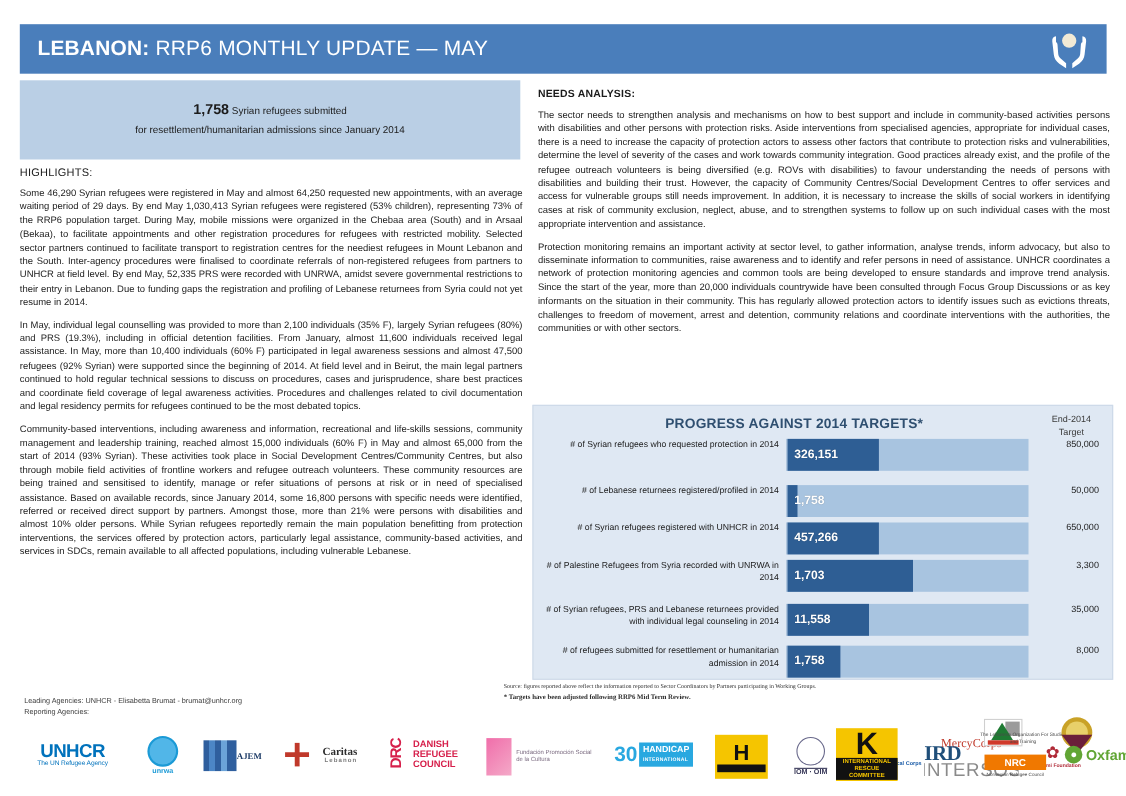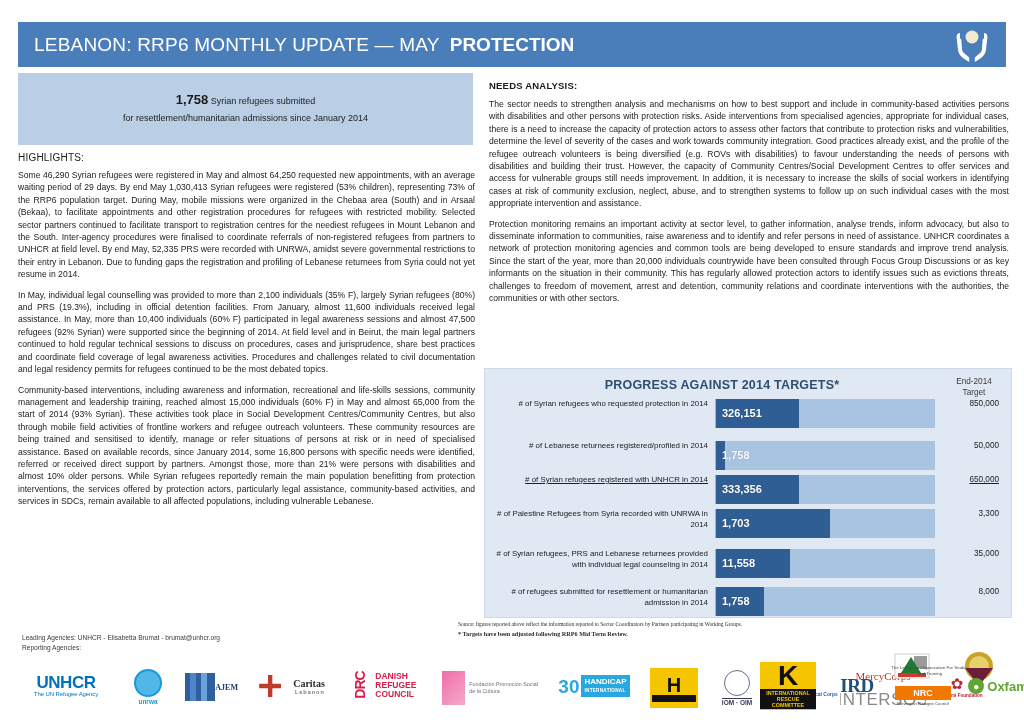--- a/index.html
+++ b/index.html
@@ -26,21 +26,21 @@
     align-items: center;
   }
   .header-title {
     color: #ffffff;
     font-size: 19px;
     letter-spacing: .2px;
     padding-left: 16px;
     white-space: nowrap;
     font-weight: 400;
   }
-  .header-title b { font-weight: 400; }
+  .header-title b { font-weight: 700; }
   .header-sector {
     color: #ffffff;
     font-weight: 700;
     font-size: 19px;
     position: absolute;
     left: 0; right: 0;
     text-align: center;
     pointer-events: none;
   }
   .header-logo {
@@ -282,21 +282,20 @@
   .lg-tree { left:880px; top:-6px; width:36px; height:28px; }
   .lg-shield { left:940px; top:-8px; width:50px; height:38px;}
 </style>
 </head>
 <body>
 
 <div class="page">
 
   <div class="header">
     <div class="header-title"><b>LEBANON:</b><span> RRP6 MONTHLY UPDATE — MAY</span></div>
-    <div class="header-sector">PROTECTION</div>
     <div class="header-logo">
       <svg viewBox="0 0 40 38" width="40" height="38">
         <circle cx="20" cy="11" r="6.5" fill="#f2ead5"></circle>
         <path d="M8 7 c-2.4 0 -3.6 2 -3.4 4.6 l1.4 12 c.3 3.4 2.2 6.4 5 8.3 l6.2 4.2 v-4.6 l-5.2 -4.6 c-1.2 -1 -1.9 -2.4 -2 -4 l-.6 -8 c-.1 -1.2 -.4 -2.2 -1.4 -2.4 z" fill="#ffffff"></path>
         <path d="M32 7 c2.4 0 3.6 2 3.4 4.6 l-1.4 12 c-.3 3.4 -2.2 6.4 -5 8.3 l-6.2 4.2 v-4.6 l5.2 -4.6 c1.2 -1 1.9 -2.4 2 -4 l.6 -8 c.1 -1.2 .4 -2.2 1.4 -2.4 z" fill="#ffffff"></path>
       </svg>
     </div>
   </div>
 
   <div class="keyfact">
@@ -336,25 +335,25 @@
           <div class="row-target">850,000</div>
         </div>
         <div class="chart-row" style="height: 34px;">
           <div class="row-label"># of Lebanese returnees registered/profiled in 2014</div>
           <div class="row-track" style="background: rgb(168, 196, 224);">
             <div class="row-fill" style="width: 4%; background: rgb(46, 94, 148);"></div>
             <div class="row-value">1,758</div>
           </div>
           <div class="row-target">50,000</div>
         </div>
-        <div class="chart-row" style="height: 34px; text-decoration: underline;">
+        <div class="chart-row" style="height: 34px;">
           <div class="row-label"># of Syrian refugees registered with UNHCR in 2014</div>
           <div class="row-track" style="background: rgb(168, 196, 224);">
             <div class="row-fill" style="width: 38%; background: rgb(46, 94, 148);"></div>
-            <div class="row-value">333,356</div>
+            <div class="row-value">457,266</div>
           </div>
           <div class="row-target">650,000</div>
         </div>
         <div class="chart-row" style="height: 40px;">
           <div class="row-label"># of Palestine Refugees from Syria recorded with UNRWA in 2014</div>
           <div class="row-track" style="background: rgb(168, 196, 224);">
             <div class="row-fill" style="width: 52%; background: rgb(46, 94, 148);"></div>
             <div class="row-value">1,703</div>
           </div>
           <div class="row-target">3,300</div>

